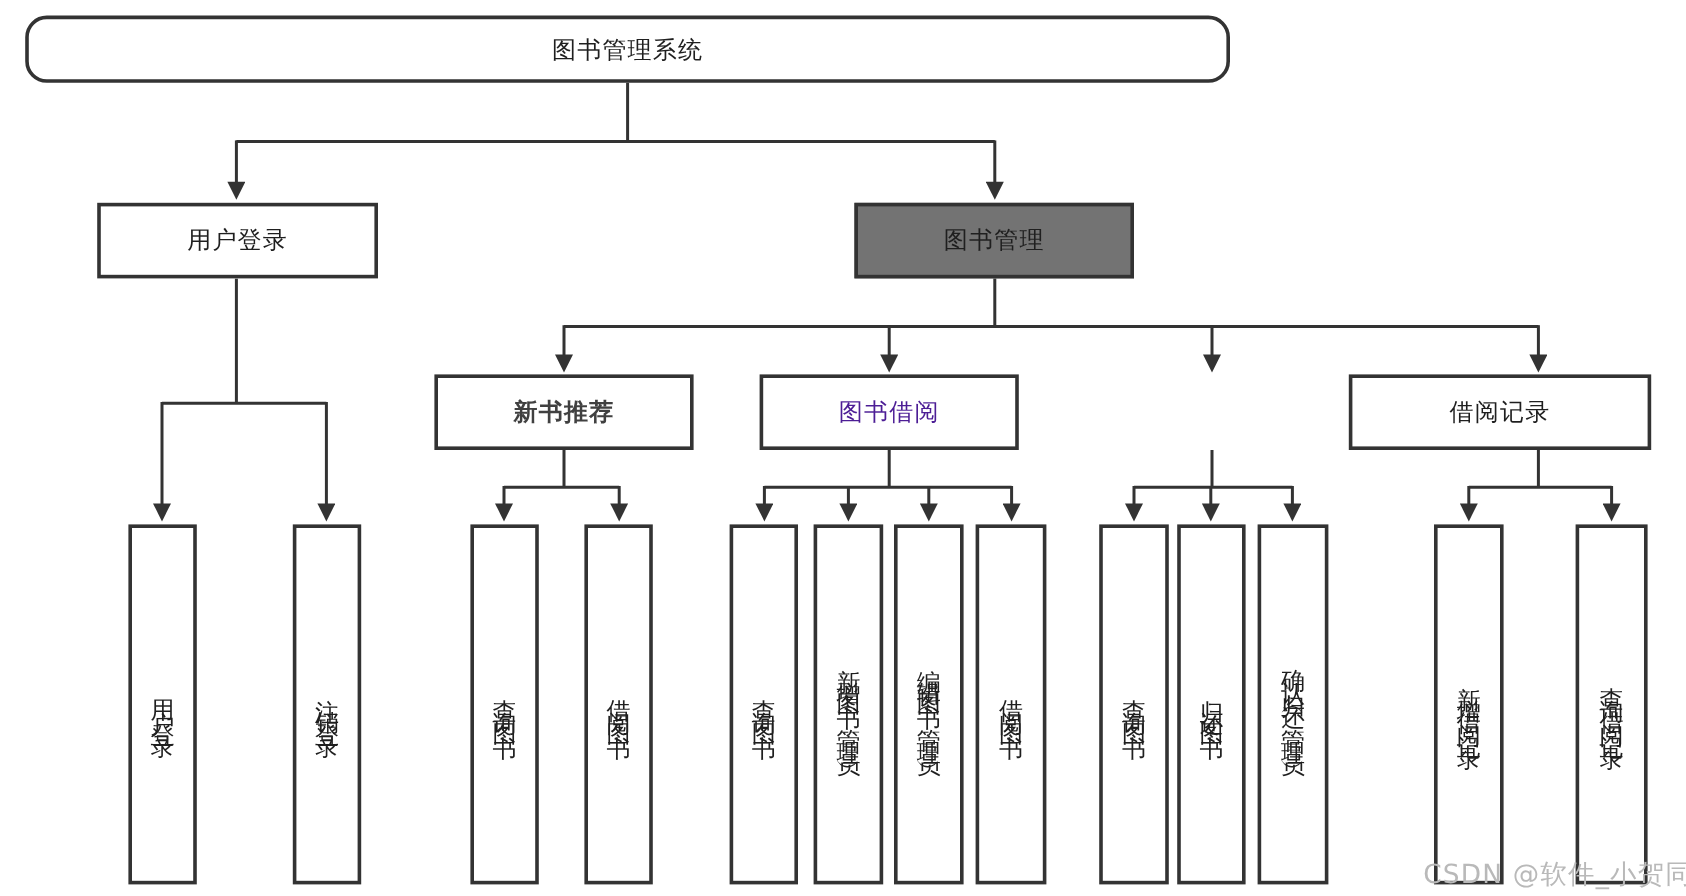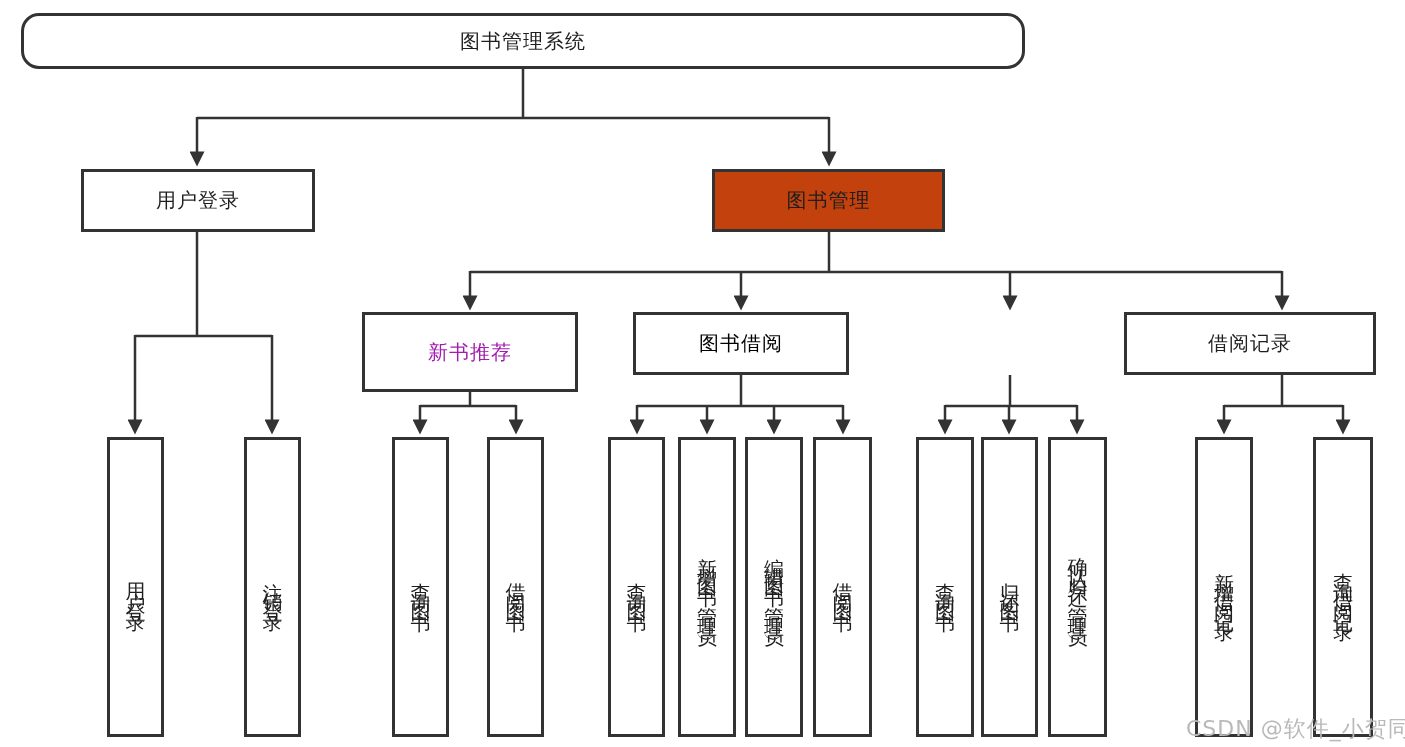--- a/index.html
+++ b/index.html
@@ -99,28 +99,28 @@
     <path class="arrowseg" d="M1343 405 V430" style="stroke: rgb(51, 51, 51);"></path>
   </svg>
 
   <div class="hbox" style="left: 21px; top: 13px; width: 1004px; height: 56px; border-color: rgb(51, 51, 51); background: rgb(255, 255, 255); color: rgb(31, 31, 31); border-radius: 18px;">
     <span>图书管理系统</span>
   </div>
 
   <div class="hbox" style="left: 81px; top: 169px; width: 234px; height: 63px; border-color: rgb(51, 51, 51); background: rgb(255, 255, 255); color: rgb(31, 31, 31);">
     <span>用户登录</span>
   </div>
-  <div class="hbox" style="left: 712px; top: 169px; width: 233px; height: 63px; border-color: rgb(51, 51, 51); background: #c2410c; color: rgb(31, 31, 31);">
+  <div class="hbox" style="left: 712px; top: 169px; width: 233px; height: 63px; border-color: rgb(51, 51, 51); background: #737373; color: rgb(31, 31, 31);">
     <span>图书管理</span>
   </div>
 
-  <div class="hbox" style="left: 362px; top: 312px; width: 216px; height: 80px; border-color: rgb(51, 51, 51); background: rgb(255, 255, 255); color: #a21caf;">
+  <div class="hbox" style="left: 362px; top: 312px; width: 216px; height: 63px; border-color: rgb(51, 51, 51); background: rgb(255, 255, 255); color: #404040; font-weight: bold;">
     <span>新书推荐</span>
   </div>
-  <div class="hbox" style="left: 633px; top: 312px; width: 216px; height: 63px; border-color: rgb(51, 51, 51); background: rgb(255, 255, 255); color: #000000;">
+  <div class="hbox" style="left: 633px; top: 312px; width: 216px; height: 63px; border-color: rgb(51, 51, 51); background: rgb(255, 255, 255); color: #4c1d95;">
     <span>图书借阅</span>
   </div>
   <div class="hbox" style="left: 1124px; top: 312px; width: 252px; height: 63px; border-color: rgb(51, 51, 51); background: rgb(255, 255, 255); color: rgb(31, 31, 31);">
     <span>借阅记录</span>
   </div>
 
   <div class="vbox" style="left: 107px; width: 57px; border-color: rgb(51, 51, 51); background: rgb(255, 255, 255); color: rgb(31, 31, 31);">
     <span class="vtext">用户登录</span>
   </div>
   <div class="vbox" style="left: 244px; width: 57px; border-color: rgb(51, 51, 51); background: rgb(255, 255, 255); color: rgb(31, 31, 31);">

